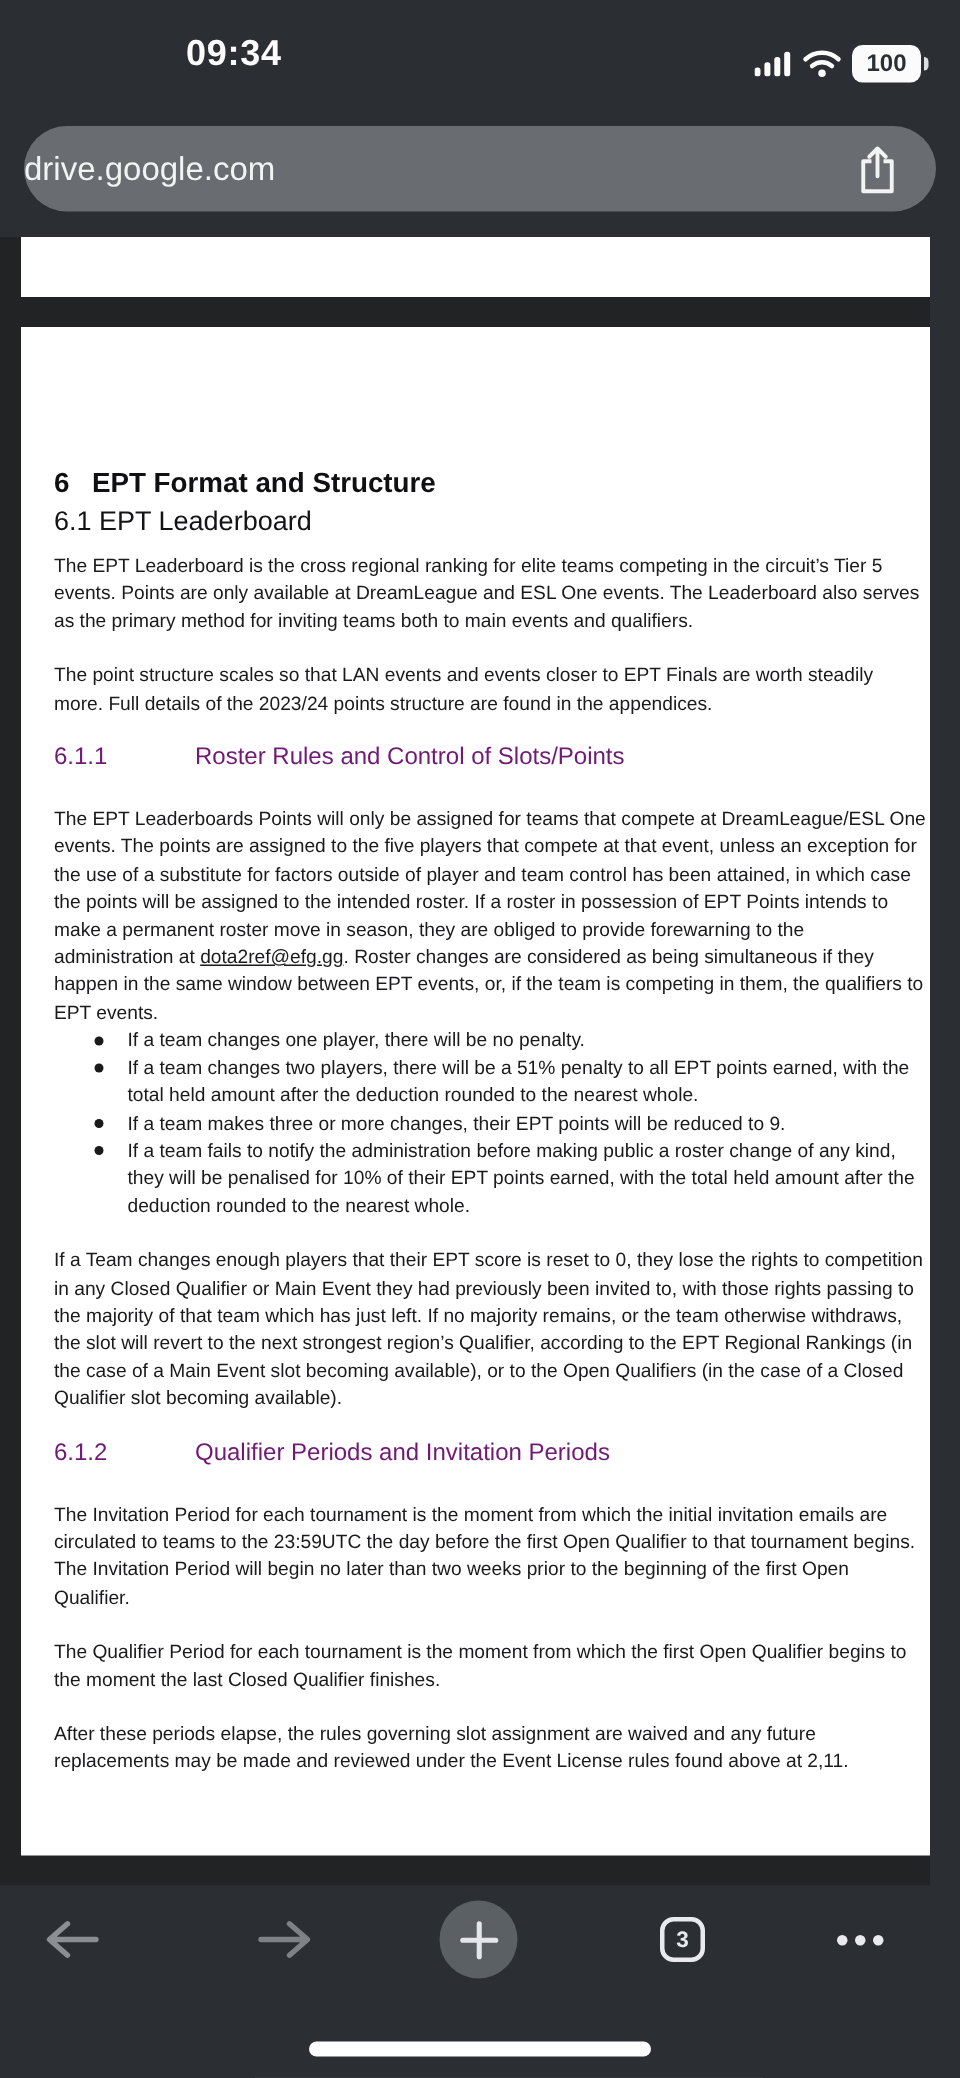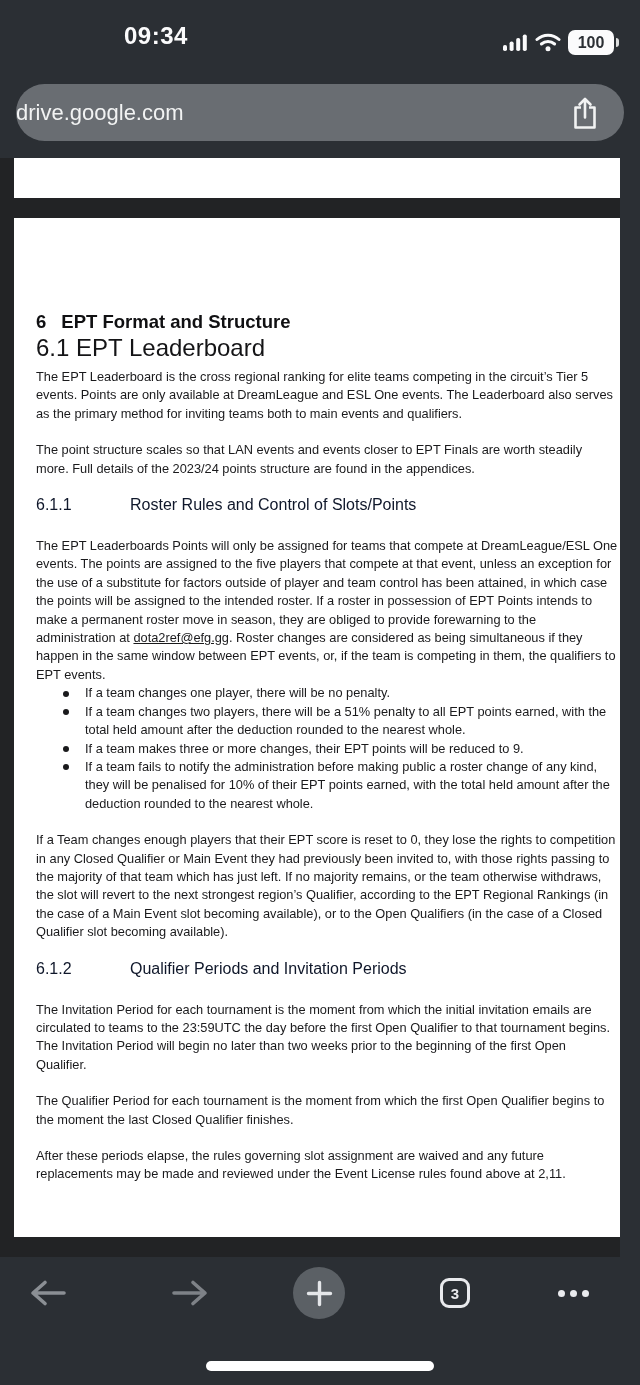--- a/index.html
+++ b/index.html
@@ -26,22 +26,22 @@
   .share-btn { position:absolute; right:22px; top:12px; width:34px; height:36px;
                background:none; border:none; padding:0; cursor:pointer; }
   
   .pdf-area { position:absolute; top:158px; left:0; width:620px; height:1099px; background:#222325; }
   .page-frag { position:absolute; top:0; left:14px; right:0; height:40px; background:#FFFFFF; }
   .page { position:absolute; top:60px; left:14px; right:0; height:1019px; background:#FFFFFF; overflow:hidden; }
   .doc { padding:92px 2px 0 22px; color:#1A1A1C; font-size:12.8px; line-height:18.4px;
          text-rendering:optimizeLegibility; }
   .doc h1 { font-size:18.5px; line-height:23px; font-weight:700; color:#101012; }
   .h1-num { display:inline-block; margin-right:15px; }
-  .doc h2 { font-size:24px; line-height:23px; font-weight:400; margin-top:3px; color:#141416; }
-  .doc h3 { font-size:16px; line-height:21px; font-weight:400; margin-top:16px; color:#0f172a; }
+  .doc h2 { font-size:18px; line-height:23px; font-weight:400; margin-top:3px; color:#141416; }
+  .doc h3 { font-size:16px; line-height:21px; font-weight:400; margin-top:16px; color:#701a75; }
   .hnum { display:inline-block; width:94px; }
   .doc p { margin-top:18px; }
   .doc p.first { margin-top:9px; }
   .doc p.tight { margin-top:22px; }
   .doc ul { list-style:none; margin-top:0; }
   .doc li { position:relative; padding-left:49px; }
   .doc li::before { content:""; position:absolute; left:27px; top:6.5px; width:6px; height:6px;
                     border-radius:50%; background:#1A1A1C; }
   a.email { color:inherit; text-decoration:underline; cursor:pointer; }
   

